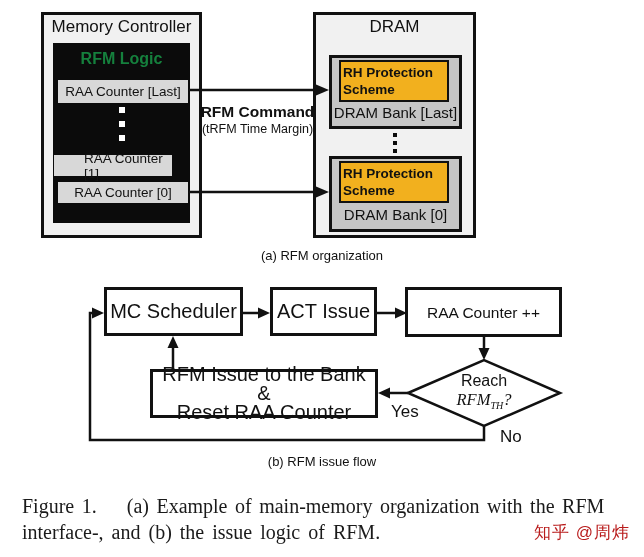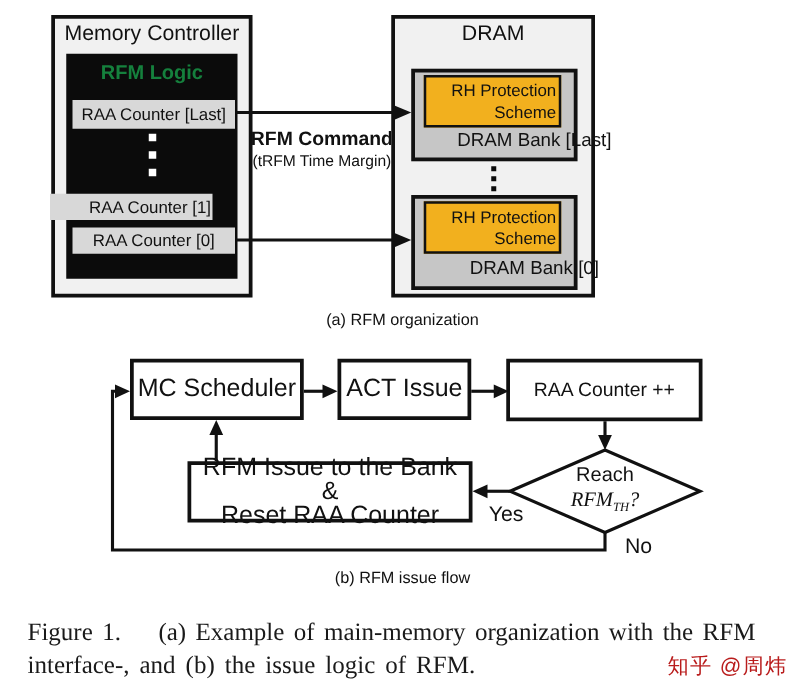--- a/index.html
+++ b/index.html
@@ -14,22 +14,22 @@
   .panel-title{font-size:17px;line-height:20px;}
   .rfm-logic{background:#0b0b0b;box-sizing:border-box;}
   .rfm-logic-title{color:#15803d;font-weight:bold;font-size:16px;}
   .raa-bar{background:var(--bar_gray,#d8d8d8);color:#111;font-size:13.5px;display:flex;align-items:center;justify-content:center;box-sizing:border-box;}
   .wdot{background:#fff;width:6px;height:6px;}
   .kdot{background:#0b0b0b;width:4px;height:4px;}
   .bus-label{font-weight:bold;font-size:15.5px;}
   .bus-sublabel{font-size:12.5px;}
   .bank-box{background:var(--bank_gray,#c6c6c6);border:3px solid var(--ink,#111);box-sizing:border-box;}
   .scheme-box{background:var(--accent_orange,#f2b01e);border:2px solid var(--ink,#111);box-sizing:border-box;
-              font-weight:normal;font-size:13.5px;line-height:17px;display:flex;align-items:center;justify-content:center;text-align:right;padding:19px 2px;}
-  .bank-label{font-size:15px;padding-left:32px;}
+              font-weight:bold;font-size:13.5px;line-height:17px;display:flex;align-items:center;justify-content:center;text-align:left;padding:19px 2px;}
+  .bank-label{font-size:15px;}
   .sub-caption{font-size:13px;}
   
   .flow-box{background:#fff;border:3px solid var(--ink,#111);box-sizing:border-box;
             display:flex;flex-direction:column;align-items:center;justify-content:center;
             font-size:20px;line-height:19px;text-align:center;}
   .flow-box.thick{border-width:3.5px;}
   .decision-text{font-size:16px;line-height:19px;z-index:4;}
   .math{font-family:"Liberation Serif","DejaVu Serif",serif;font-style:italic;font-size:16.5px;}
   .math sub{font-size:10px;font-style:italic;margin-top:36px;}
   .edge-label{font-size:17px;text-align:right;}
@@ -52,21 +52,21 @@
 
     <div class="abs rfm-logic" style="left:53px;top:43px;width:137px;height:180px;"></div>
     <div class="abs rfm-logic-title ctr" style="left:53px;top:50px;width:137px;">RFM Logic</div>
 
     <div class="abs raa-bar" style="left:58px;top:80px;width:130px;height:23px;">RAA Counter [Last]</div>
 
     <div class="abs wdot" style="left:119px;top:107px;"></div>
     <div class="abs wdot" style="left:119px;top:121px;"></div>
     <div class="abs wdot" style="left:119px;top:135px;"></div>
 
-    <div class="abs raa-bar" style="left:40px;top:155px;width:130px;height:21px;padding-left:30px;">RAA Counter [1]</div>
+    <div class="abs raa-bar" style="left:54px;top:155px;width:118px;height:21px;padding-left:30px;">RAA Counter [1]</div>
     <div class="abs raa-bar" style="left:58px;top:182px;width:130px;height:21px;">RAA Counter [0]</div>
 
     <div class="abs bus-label ctr" style="left:198px;top:103px;width:119px;">RFM Command</div>
     <div class="abs bus-sublabel ctr" style="left:198px;top:122px;width:119px;">(tRFM Time Margin)</div>
 
     <div class="abs outer-box" style="left:313px;top:12px;width:163px;height:226px;"></div>
     <div class="abs panel-title ctr" style="left:313px;top:17px;width:163px;">DRAM</div>
 
     <div class="abs bank-box" style="left:329px;top:55px;width:133px;height:74px;"></div>
     <div class="abs scheme-box" style="left:339px;top:60px;width:110px;height:41px;">RH Protection Scheme</div>

